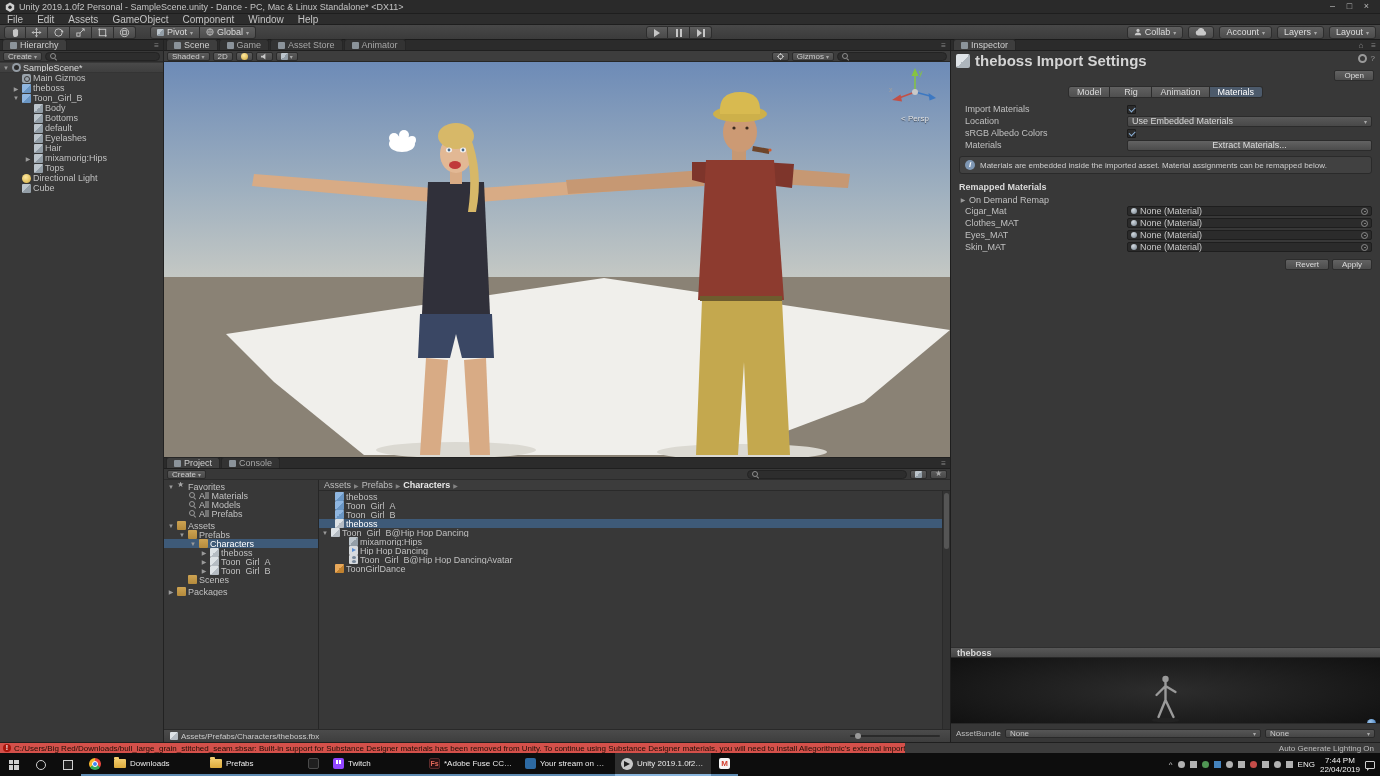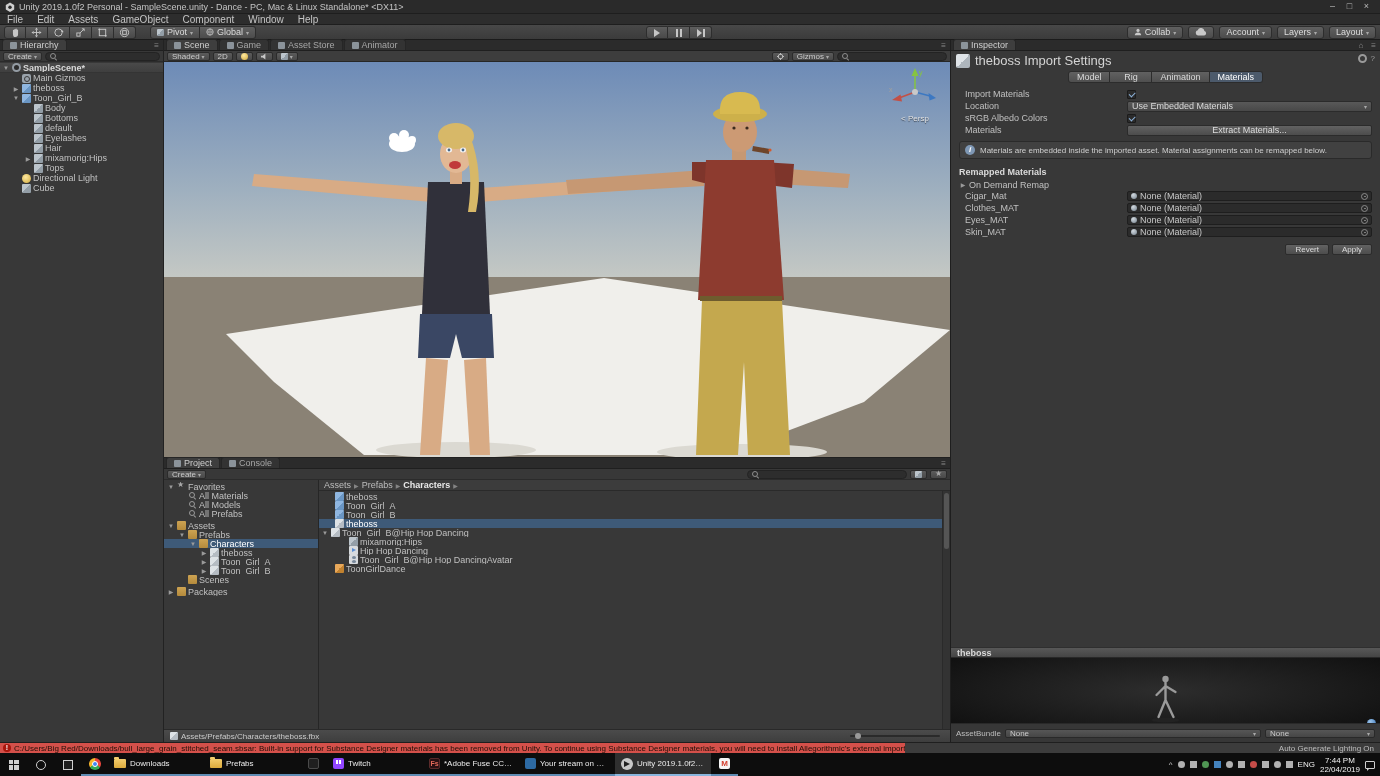--- a/index.html
+++ b/index.html
@@ -40,21 +40,21 @@
   .subbar{height:11px;background:#383838;border-bottom:1px solid #2b2b2b;display:flex;align-items:center;gap:3px;padding:0 3px}
   .dd-sm{height:9px;font-size:8px;padding:0 4px;background:linear-gradient(#5b5b5b,#494949);border:1px solid #2b2b2b;
          border-radius:2px;display:flex;align-items:center;gap:2px;color:#ccc;white-space:nowrap}
   .search{flex:1;height:9px;background:#2d2d2d;border:1px solid #232323;border-radius:5px;display:flex;align-items:center;padding:0 3px}
   .mag{position:relative;width:9px;height:9px;flex:none}
   .mag::before{content:"";position:absolute;left:1px;top:1px;width:4px;height:4px;border:1px solid #8d8d8d;border-radius:50%}
   .mag::after{content:"";position:absolute;left:6px;top:6px;width:3px;height:1px;background:#8d8d8d;transform:rotate(45deg);transform-origin:0 0}
 
   .h-row{height:10px;display:flex;align-items:center;gap:2px;font-size:9px;color:#c0c0c0;white-space:nowrap;overflow:hidden}
   .p-row{height:9px;display:flex;align-items:center;gap:2px;font-size:9px;color:#c0c0c0;white-space:nowrap;overflow:hidden}
-  .scene-row{background:linear-gradient(#4a4a4a,#3f3f3f);border-bottom:1px solid #343434;font-weight:bold;color:#dadada}
+  .scene-row{background:linear-gradient(#4a4a4a,#3f3f3f);border-bottom:1px solid #343434;font-weight:normal;color:#dadada}
   .sel{background:#3e5a78!important;color:#fff!important}
   .arr{width:8px;flex:none;font-size:6px;color:#9a9a9a;text-align:center}
   .arr.open::before{content:"▼"}
   .arr.closed::before{content:"▶"}
 
   .ic{width:9px;height:9px;flex:none;border-radius:1px;position:relative}
   .ic-scene{background:#949ca4;border-radius:50%}
   .ic-scene::after{content:"";position:absolute;inset:2px;background:#2c2c2c;border-radius:50%}
   .ic-cube{background:linear-gradient(135deg,#bcc5cc 50%,#939ea7 50%)}
   .ic-prefabblue{background:linear-gradient(135deg,#8fb6e0 50%,#6a96c4 50%)}
@@ -100,21 +100,21 @@
   .pathbar{position:absolute;left:0;bottom:0;width:100%;height:13px;background:linear-gradient(#4b4b4b,#3e3e3e);
            border-top:1px solid #292929;display:flex;align-items:center;padding:0 6px;font-size:8px;color:#cacaca}
   .zoom-slider{margin-left:auto;margin-right:4px;width:90px;height:2px;background:#2a2a2a;border-radius:1px;position:relative}
   .zoom-thumb{position:absolute;left:5px;top:-2px;width:6px;height:6px;background:#9a9a9a;border-radius:50%}
 
   
   #inspector{position:absolute;left:950px;top:40px;right:0;bottom:34px;background:#383838;border-left:1px solid #1e1e1e}
   .insp-body{position:absolute;top:11px;left:0;right:0;bottom:95px;overflow:hidden}
   .insp-head{display:flex;align-items:flex-start;gap:5px;padding:3px 5px 0}
   .insp-cube{width:14px;height:14px;border-radius:2px;background:linear-gradient(135deg,#dfe4e8 50%,#aeb6bd 50%);flex:none}
-  .insp-title{font-weight:normal;color:#d4d4d4;font-size:13px;line-height:13px}
+  .insp-title{font-weight:bold;color:#d4d4d4;font-size:15px;line-height:13px}
   .head-ics{margin-left:auto;display:flex;gap:4px;align-items:center;color:#9a9a9a}
   .gear{width:9px;height:9px;border-radius:50%;border:2px solid #9a9a9a;position:relative}
   .gear::after{content:"";position:absolute;left:1px;top:1px;width:3px;height:3px;background:#3a3a3a;border-radius:50%}
   .open-row{display:flex;justify-content:flex-end;padding:2px 6px 2px}
   .btn-xs{height:11px;font-size:8px;padding:0 9px;background:linear-gradient(#626262,#4d4d4d);border:1px solid #2c2c2c;border-radius:2px;color:#ddd;display:inline-flex;align-items:center}
   .segstrip{display:flex;justify-content:center;padding:3px 0 5px}
   .seg{height:12px;min-width:42px;display:flex;align-items:center;justify-content:center;padding:0 8px;
        background:linear-gradient(#616161,#4f4f4f);border:1px solid #2c2c2c;border-left:none;font-size:9px;color:#dadada}
   .seg:first-child{border-left:1px solid #2c2c2c;border-radius:3px 0 0 3px}
   .seg:last-child{border-radius:0 3px 3px 0}
@@ -707,20 +707,23 @@
   </div>
   <div class="insp-body">
     <div class="insp-head">
       <span class="insp-cube"></span>
       <span class="insp-title">theboss Import Settings</span>
       <span class="head-ics">
         <span class="gear"></span>
         <span style="font-size:8px">?</span>
       </span>
     </div>
+    <div class="open-row">
+      <span class="btn-xs">Open</span>
+    </div>
     <div class="segstrip">
       <span class="seg">Model</span>
       <span class="seg">Rig</span>
       <span class="seg">Animation</span>
       <span class="seg active">Materials</span>
     </div>
     <div class="prow">
       <span class="plabel">Import Materials</span>
       <span class="checkbox checked"></span>
     </div>

